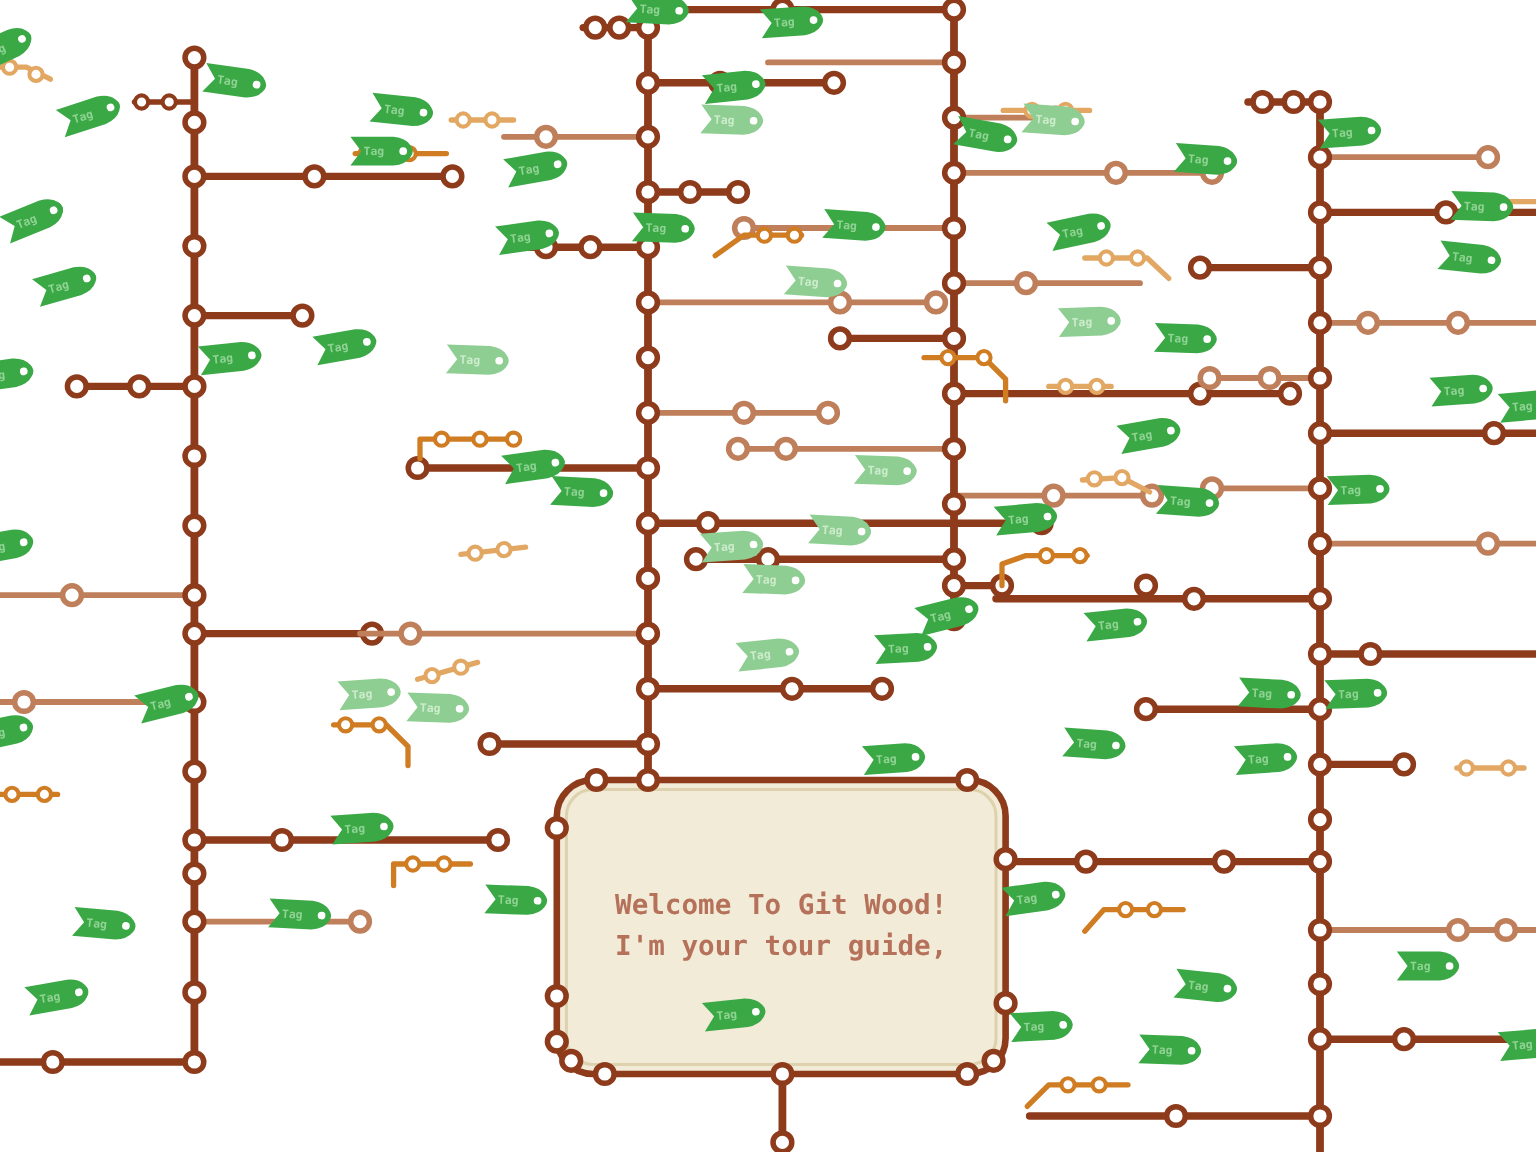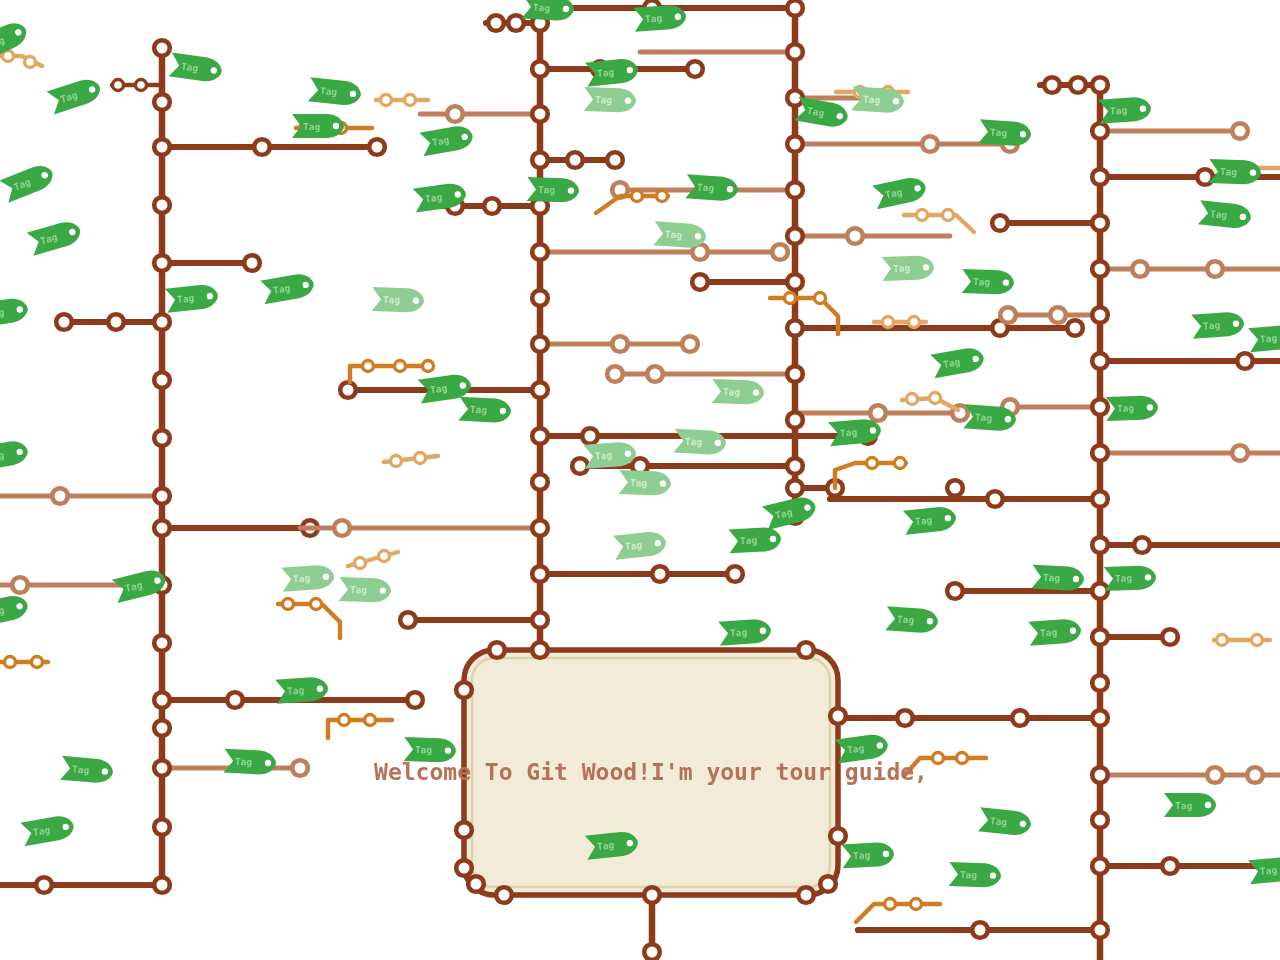--- a/index.html
+++ b/index.html
@@ -1,20 +1,20 @@
 <!DOCTYPE html>
 <html><head>
 <meta charset="utf-8">
 <style>
   html,body{margin:0;padding:0;background:#ffffff;}
   .canvas{position:relative;width:1280px;height:960px;background:#ffffff;overflow:hidden;
           font-family:"DejaVu Sans Mono", monospace;}
   #scene{position:absolute;left:0;top:0;}
   .sign-text{position:absolute;left:464px;top:650px;width:374px;height:245px;
-             display:flex;flex-direction:row;align-items:center;justify-content:center;
+             display:flex;flex-direction:column;align-items:center;justify-content:center;
              font-family:"DejaVu Sans Mono", monospace;font-weight:bold;font-size:23px;
              color:#b5715a;line-height:1.45;text-align:center;pointer-events:none;}
   .sline{white-space:nowrap;}
   .gap{}
 </style>
 </head>
 <body>
 
 <div class="canvas">
   <svg id="scene" width="1280" height="960" viewBox="0 0 1280 960">

